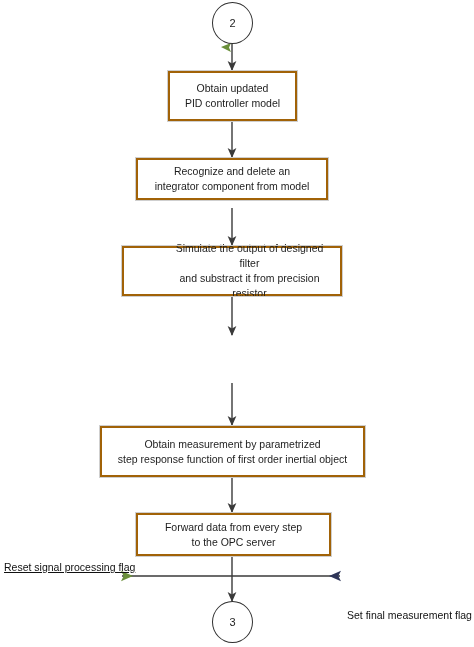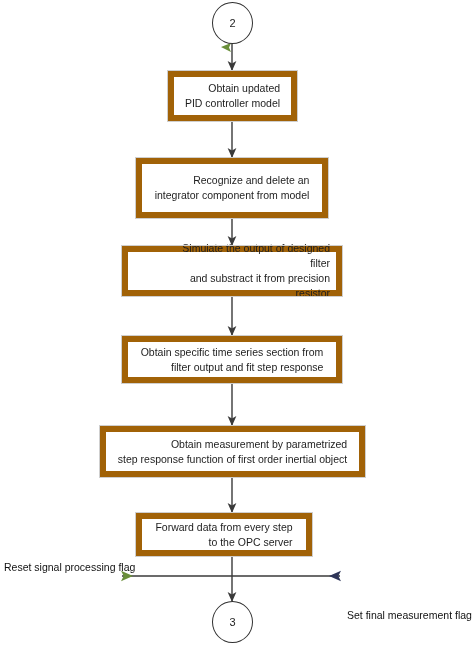--- a/index.html
+++ b/index.html
@@ -24,27 +24,27 @@
     left: 0;
     top: 0;
     width: 474px;
     height: 647px;
   }
   
   .proc-box {
     position: absolute;
     box-sizing: border-box;
     background: #ffffff;
-    border: 6px solid #a16207;
+    border: 2px solid #a16207;
     outline: 1px solid #cfcfcf;
     outline-offset: 0px;
     display: flex;
     align-items: center;
     justify-content: center;
-    text-align: right;
+    text-align: center;
     z-index: 3;
   }
   .proc-box .box-text {
     font-size: 10.5px;
     line-height: 15px;
     color: #1d1d1d;
     padding: 0 6px;
     white-space: pre-line;
   }
   
@@ -64,21 +64,21 @@
     color: #1d1d1d;
   }
   
   .edge-label {
     position: absolute;
     font-size: 10.5px;
     color: #111111;
     white-space: nowrap;
     z-index: 5;
   }
-  .edge-label.left-lab  { left: 4px;  top: 561px; }
+  .edge-label.left-lab  { left: 4px;  top: 561px; text-decoration: underline; }
   .edge-label.right-lab { left: 347px; top: 561px; margin-top: 48px; }
 </style>
 </head>
 <body>
 
 <div id="canvas">
 
   <svg class="flow-svg" viewBox="0 0 474 647">
     <defs>
       <marker id="mk-dark" markerWidth="11" markerHeight="11" refX="9" refY="5" orient="auto" markerUnits="userSpaceOnUse">
@@ -115,41 +115,37 @@
 
   <div class="term-circle" style="left:212px; top:2px; width:41px; height:42px;">
     <span class="term-text">2</span>
   </div>
 
   <div class="proc-box" style="left:168px; top:71px; width:129px; height:50px;">
     <span class="box-text">Obtain updated
 PID controller model</span>
   </div>
 
-  <div class="proc-box" style="left:136px; top:158px; width:192px; height:60px;">
+  <div class="proc-box" style="left:136px; top:158px; width:192px; height:42px;">
     <span class="box-text">Recognize and delete an
 integrator component from model</span>
   </div>
 
   <div class="proc-box" style="left:122px; top:246px; width:220px; height:50px;padding-left:35px;">
     <span class="box-text">Simulate the output of designed filter
 and substract it from precision resistor</span>
   </div>
 
-  <div class="proc-box" style="left:122px; top:336px; width:220px; height:47px;">
-    <span class="box-text">Obtain specific time series section from
-filter output and fit step response</span>
-  </div>
 
   <div class="proc-box" style="left:100px; top:426px; width:265px; height:51px;">
     <span class="box-text">Obtain measurement by parametrized
 step response function of first order inertial object</span>
   </div>
 
-  <div class="proc-box" style="left:136px; top:513px; width:176px; height:43px;">
+  <div class="proc-box" style="left:136px; top:513px; width:195px; height:43px;">
     <span class="box-text">Forward data from every step
 to the OPC server</span>
   </div>
 
   <div class="edge-label left-lab">Reset signal processing flag</div>
 
   <div class="edge-label right-lab">Set final measurement flag</div>
 
   <div class="term-circle" style="left:212px; top:601px; width:41px; height:42px;">
     <span class="term-text">3</span>

